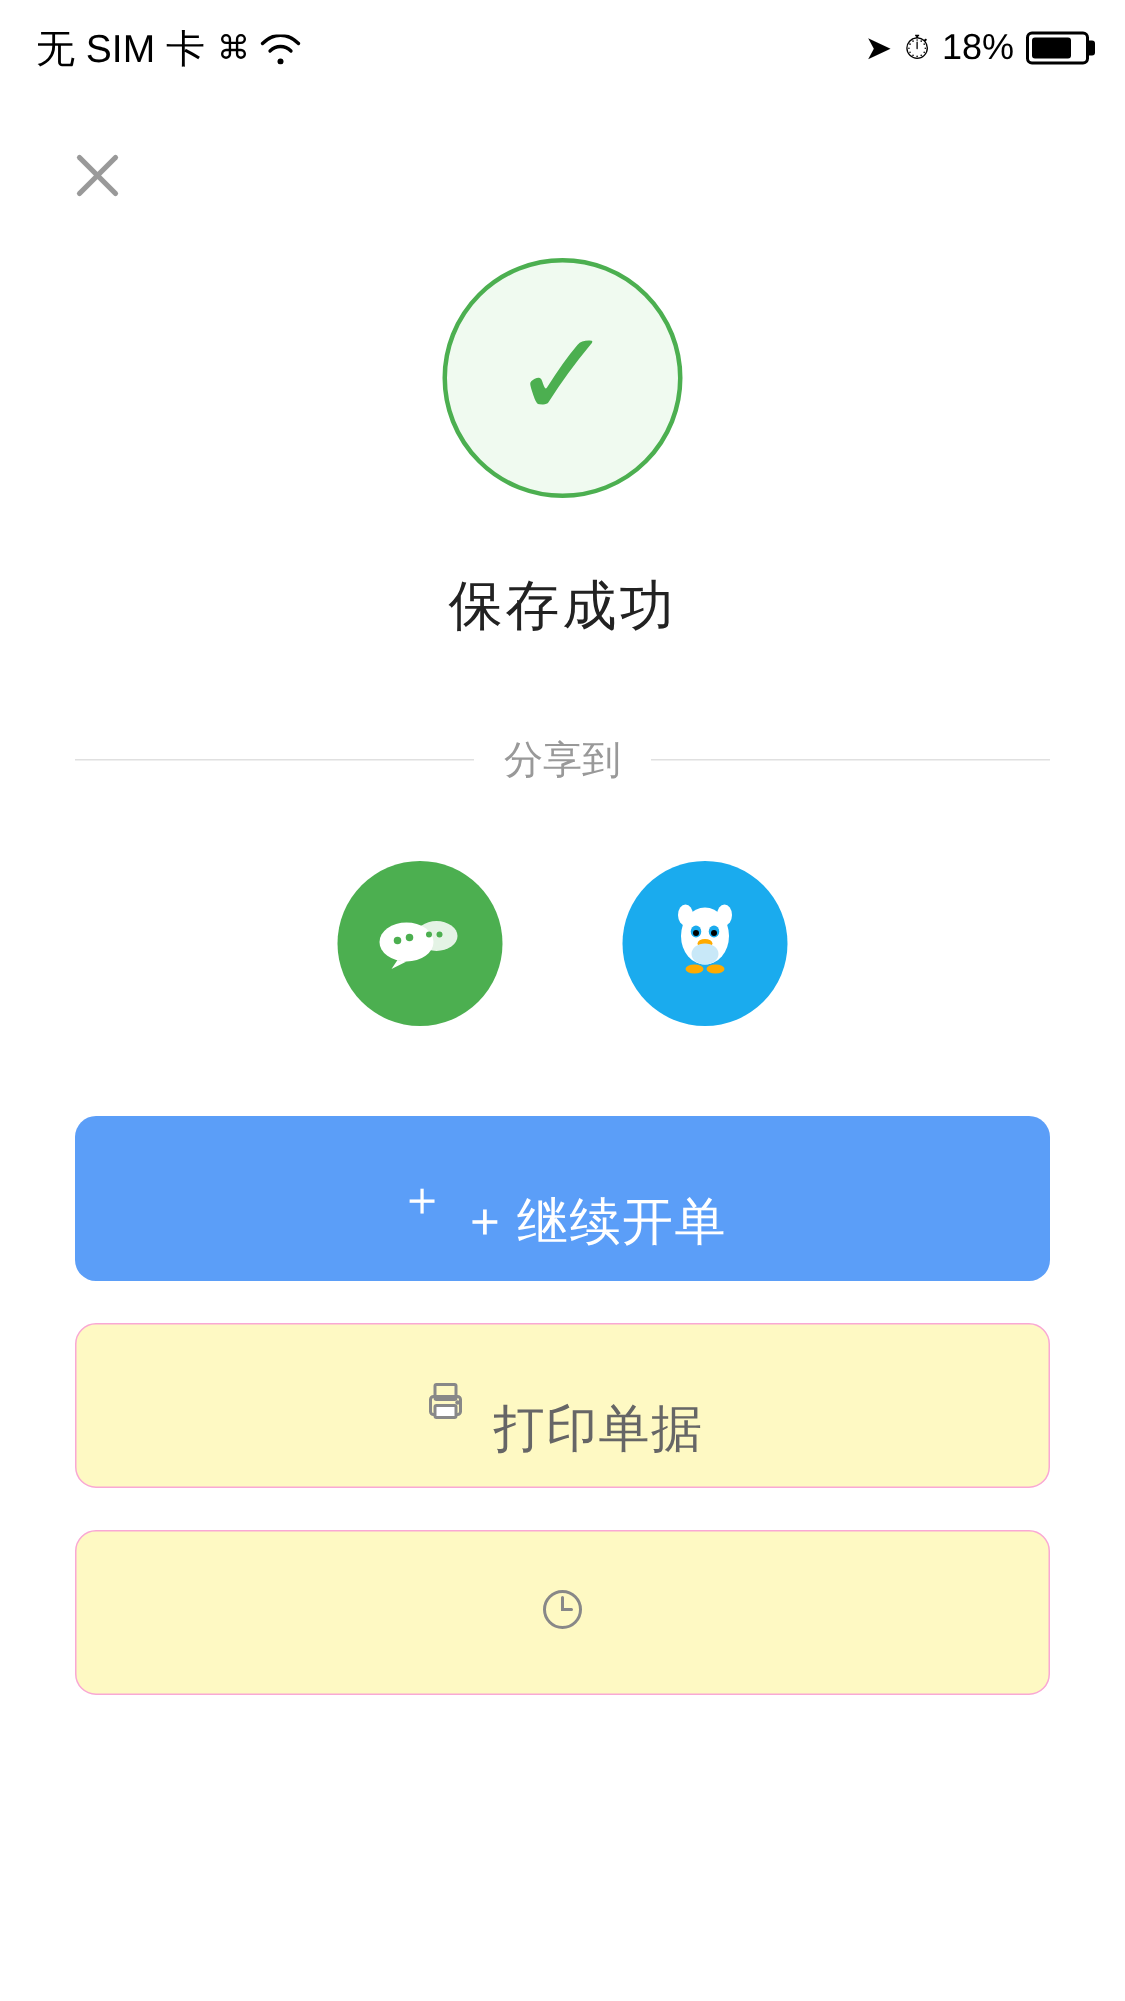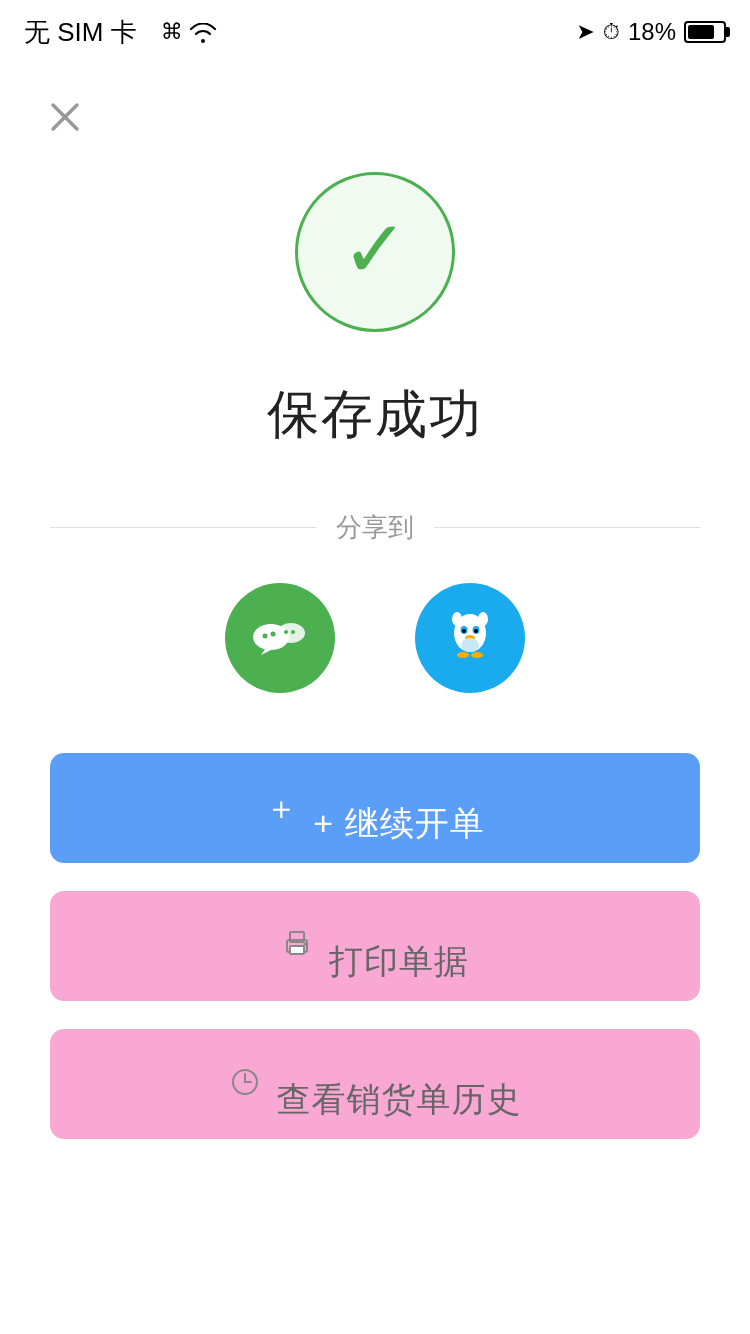--- a/index.html
+++ b/index.html
@@ -20,21 +20,21 @@
       background: #fff;
       display: flex;
       align-items: center;
       justify-content: space-between;
       padding: 0 24px;
       flex-shrink: 0;
     }
     .status-left {
       display: flex;
       align-items: center;
-      gap: 24px;
+      gap: 8px;
       font-size: 26px;
       color: #000;
       font-weight: 500;
     }
     .status-center {
       font-size: 30px;
       font-weight: 600;
       color: #000;
       letter-spacing: 1px;
     }
@@ -117,37 +117,37 @@
     }
     .checkmark {
       font-size: 80px;
       color: #4CAF50;
       line-height: 1;
       margin-top: -4px;
     }
 
     
     .success-title {
-      font-size: 52px;
+      font-size: 36px;
       font-weight: 400;
       color: #222;
       margin-bottom: 60px;
       letter-spacing: 2px;
     }
 
     
     .share-section {
       width: 100%;
       margin-bottom: 60px;
     }
     .share-divider {
       display: flex;
       align-items: center;
       gap: 20px;
-      margin-bottom: 38px;
+      margin-bottom: 50px;
     }
     .share-divider::before,
     .share-divider::after {
       content: '';
       flex: 1;
       height: 1px;
       background: #e0e0e0;
     }
     .share-label {
       font-size: 26px;
@@ -200,23 +200,23 @@
       font-size: 34px;
       cursor: pointer;
       border: none;
       outline: none;
     }
     .action-btn-primary {
       background: #5B9EF8;
       color: #fff;
     }
     .action-btn-secondary {
-      background: #f9a8d4;
+      background: #fef9c3;
       color: #666;
-      border: 5px solid #f9a8d4;
+      border: 1px solid #f9a8d4;
     }
     .btn-icon {
       font-size: 32px;
       line-height: 1;
     }
     .btn-text {
       letter-spacing: 1px;
       margin-top: 32px;
     }
   </style>
@@ -323,17 +323,16 @@
       </span>
       <span class="btn-text">打印单据</span>
     </button>
     <button class="action-btn action-btn-secondary">
       <span class="btn-icon">
         <svg width="32" height="32" viewBox="0 0 32 32" fill="none" xmlns="http://www.w3.org/2000/svg">
           <circle cx="16" cy="16" r="12" stroke="#888" stroke-width="2" fill="none"></circle>
           <polyline points="16,8 16,16 22,16" stroke="#888" stroke-width="2" stroke-linecap="round"></polyline>
         </svg>
       </span>
-      <span class="btn-text">查看销货单历史</span>
     </button>
   </div>
 
 </div>
 
 </body></html>

